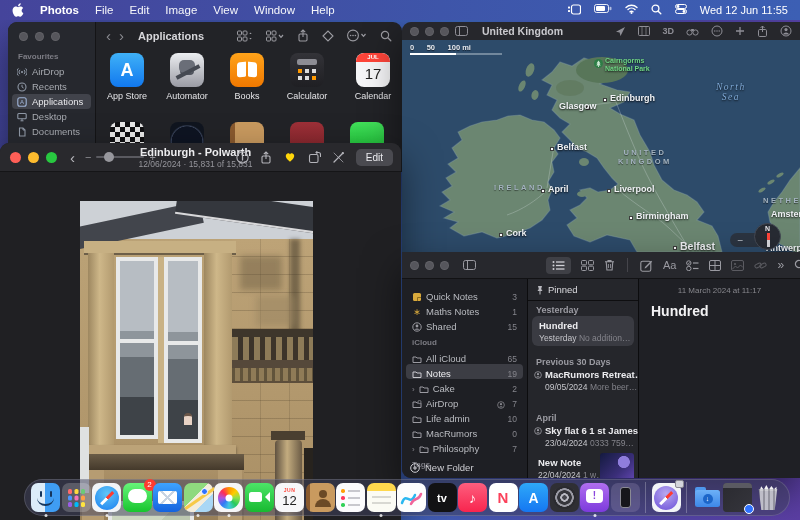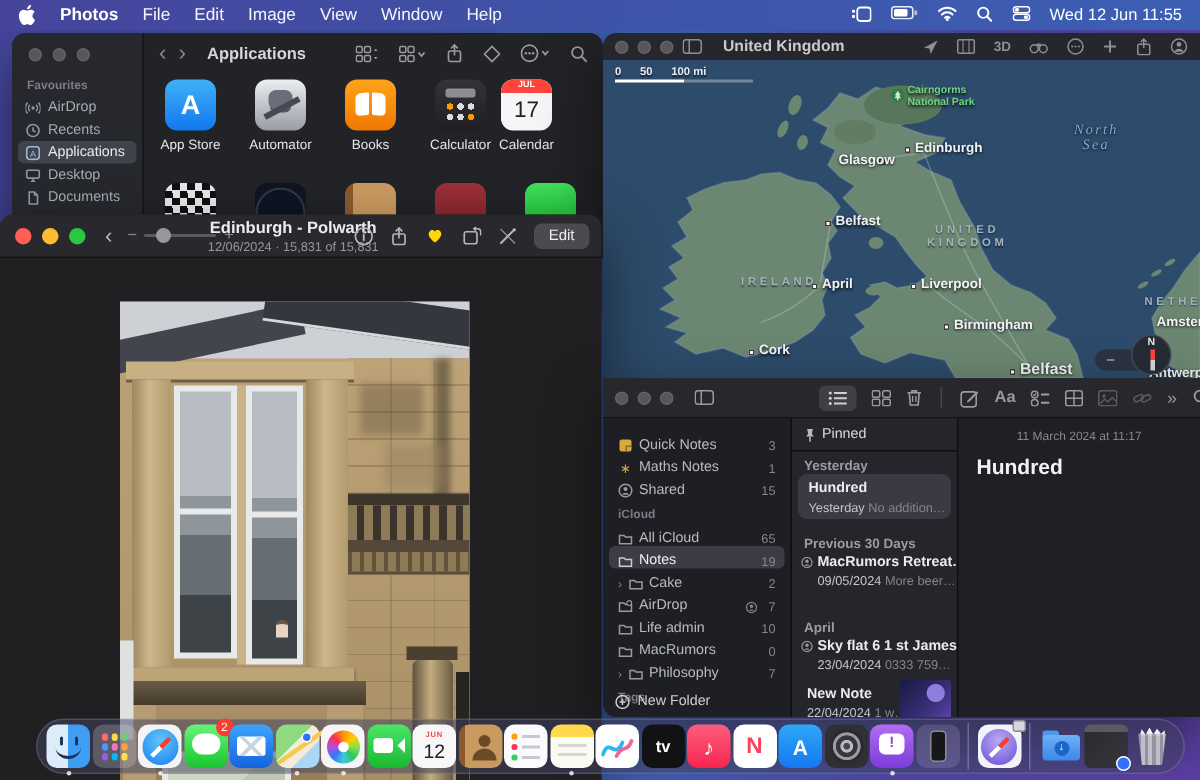--- a/index.html
+++ b/index.html
@@ -404,21 +404,21 @@
       <div class="app-lb">Automator</div>
     </div>
     <div class="app" style="left:122px;top:31px">
       <div class="app-ic ai-books"></div>
       <div class="app-lb">Books</div>
     </div>
     <div class="app" style="left:182px;top:31px">
       <div class="app-ic ai-calc"></div>
       <div class="app-lb">Calculator</div>
     </div>
-    <div class="app" style="left:226px;top:31px">
+    <div class="app" style="left:248px;top:31px">
       <div class="app-ic ai-cal">
         <div class="cm">JUL</div>
         <div class="cd">17</div>
       </div>
       <div class="app-lb">Calendar</div>
     </div>
 
     <div class="app" style="left:2px;top:100px">
         <div class="app-ic ai-chess"></div>
       </div>
@@ -721,21 +721,21 @@
             <path d="M4.4 5v4M6.6 5v4" stroke="#9a9aa1" stroke-width="0.9"></path>
           </svg>
         </span>
       <span class="n-sep"></span>
       <span class="ic">
           <svg width="13" height="13" viewBox="0 0 13 13">
             <rect x="0.8" y="2.2" width="10" height="10" rx="1.8" fill="none" stroke="#9a9aa1" stroke-width="1.1"></rect>
             <path d="M5 8L11.2 1.8l1 1L6 9l-1.4.4z" fill="#9a9aa1"></path>
           </svg>
         </span>
-      <span style="color:#9a9aa1;font-size:11px;font-weight:bold">Aa</span>
+      <span style="color:#9a9aa1;font-size:11px;font-weight:normal">Aa</span>
       <span class="ic">
           <svg width="13" height="11" viewBox="0 0 13 11">
             <circle cx="2.8" cy="3" r="2.2" fill="none" stroke="#9a9aa1"></circle>
             <path d="M1.9 3l.7.7 1.2-1.4" fill="none" stroke="#9a9aa1" stroke-width=".9"></path>
             <path d="M7 3h5.5" stroke="#9a9aa1" stroke-width="1.2"></path>
             <circle cx="2.8" cy="8.5" r="2.2" fill="none" stroke="#9a9aa1"></circle>
             <path d="M7 8.5h5.5" stroke="#9a9aa1" stroke-width="1.2"></path>
           </svg>
         </span>
       <span class="ic">

